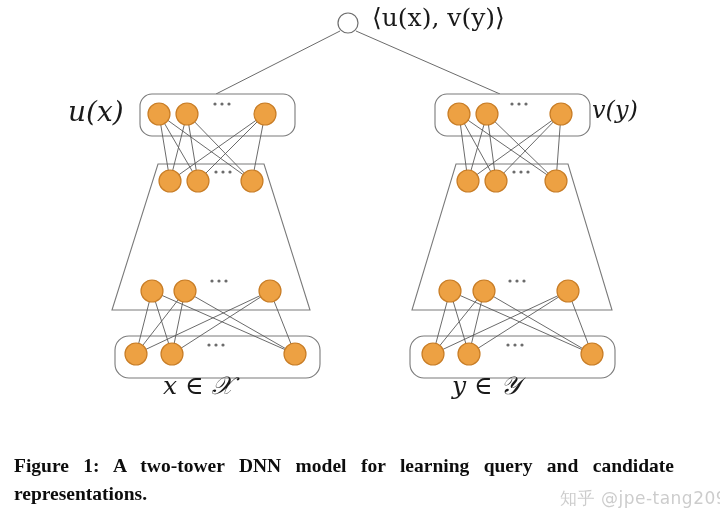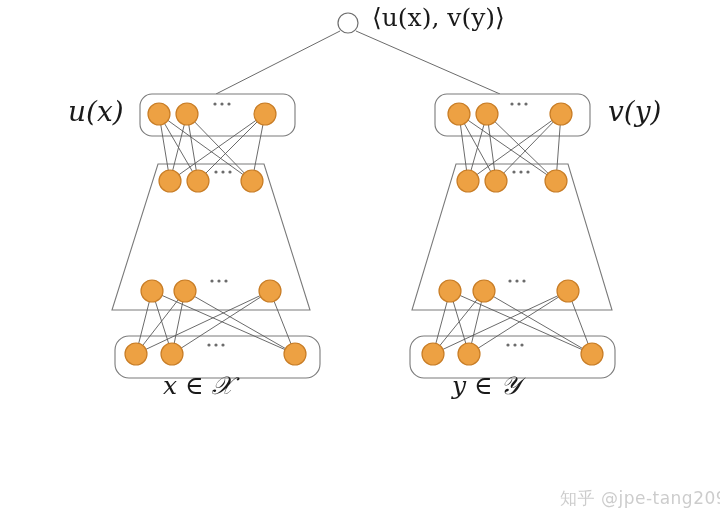--- a/index.html
+++ b/index.html
@@ -70,22 +70,21 @@
     font-style: normal;
   }
   #label-ux {
     left: 68px;
     top: 98px;
     font-size: 28px;
   }
   #label-vy {
     left: 592px;
     top: 98px;
-    font-size: 28px;
-    padding-left: 16px;
+    font-size: 24px;
   }
   #label-xset {
     left: 163px;
     top: 373px;
     font-size: 25px;
   }
   #label-yset {
     left: 452px;
     top: 373px;
     font-size: 25px;
@@ -294,16 +293,17 @@
   <div class="math-label" id="label-vy">v(y)</div>
 
   <div class="math-label" id="label-xset">
     <span>x</span><span> ∈ </span><span class="cal">𝒳</span>
   </div>
 
   <div class="math-label" id="label-yset">
     <span>y</span><span> ∈ </span><span class="cal">𝒴</span>
   </div>
 
+  <div id="caption">Figure 1: A two-tower DNN model for learning query and candidate representations.</div>
 
   <div id="watermark">知乎 @jpe-tang209</div>
 
 </div>
 
 </body></html>

